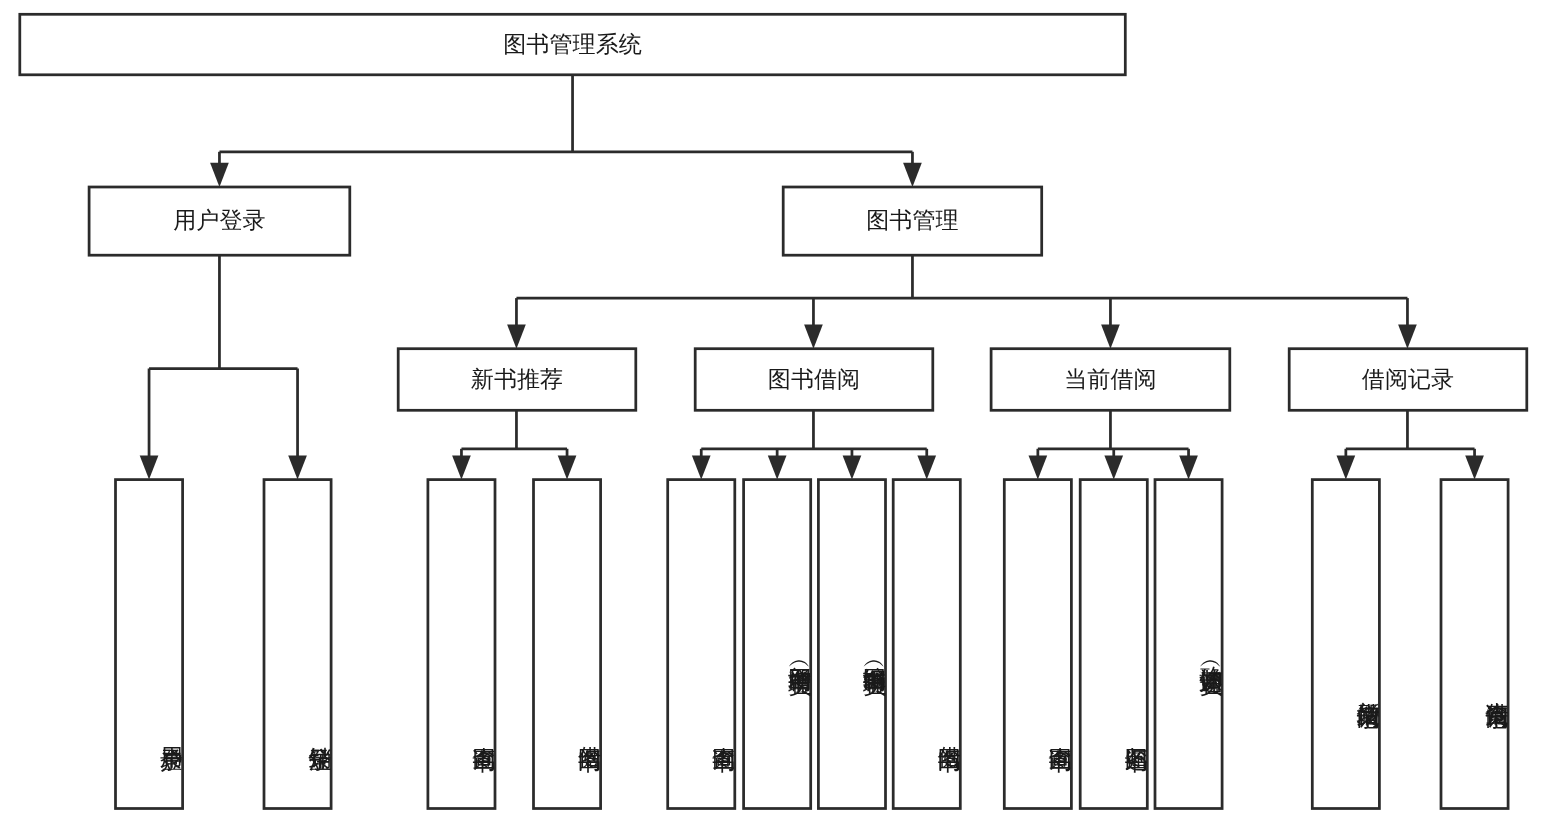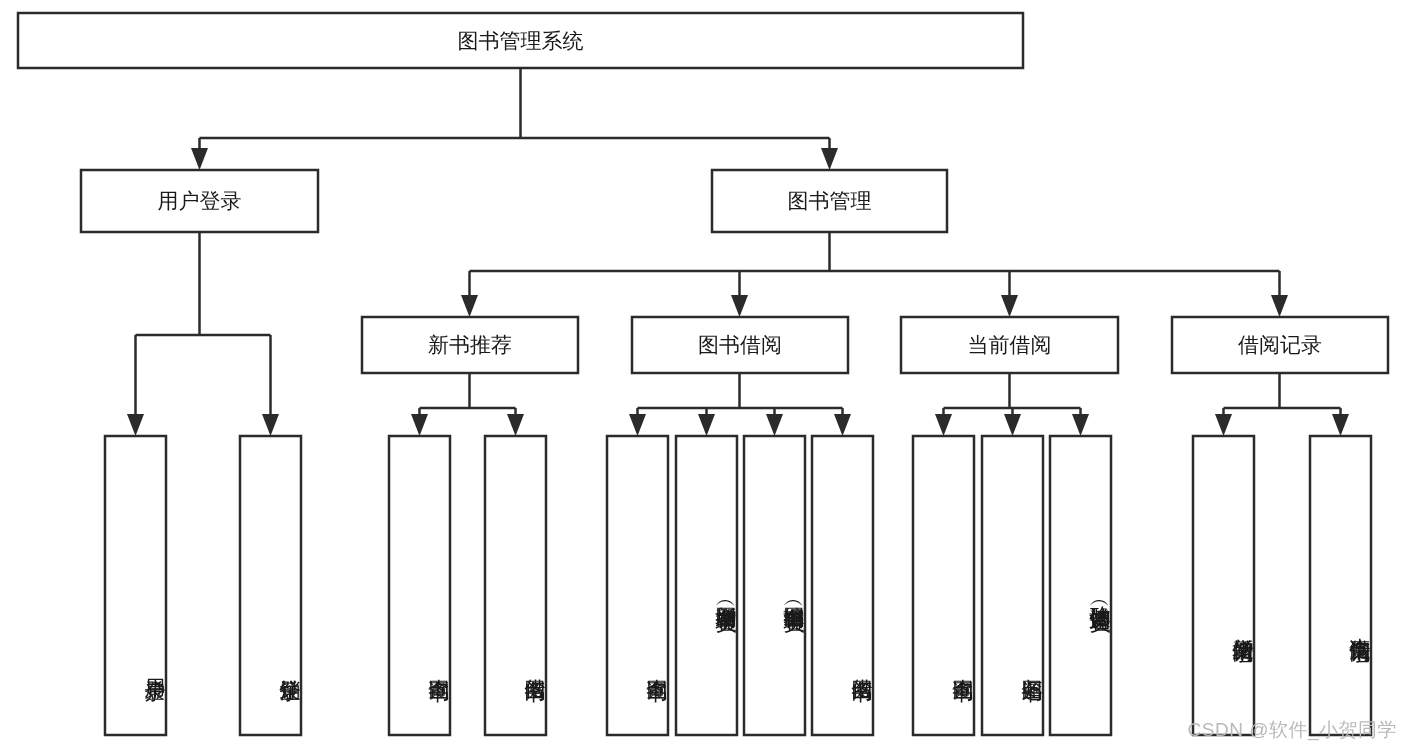--- a/index.html
+++ b/index.html
@@ -224,14 +224,13 @@
   <div class="node-label-v" style="left:913px; top:436px; width:61px; height:299px; padding-top:78px;">查询图书</div>
 
   <div class="node-label-v" style="left:982px; top:436px; width:61px; height:299px; padding-top:78px;">归还图书</div>
 
   <div class="node-label-v" style="left:1050px; top:436px; width:61px; height:299px; padding-top:8px;">确认归还（管理员）</div>
 
   <div class="node-label-v" style="left:1193px; top:436px; width:61px; height:299px; padding-top:38px;">新增借阅记录</div>
 
   <div class="node-label-v" style="left:1310px; top:436px; width:61px; height:299px; padding-top:38px;">查询借阅记录</div>
 
-  <div class="watermark">CSDN @软件_小贺同学</div>
 </div>
 
 </body></html>

